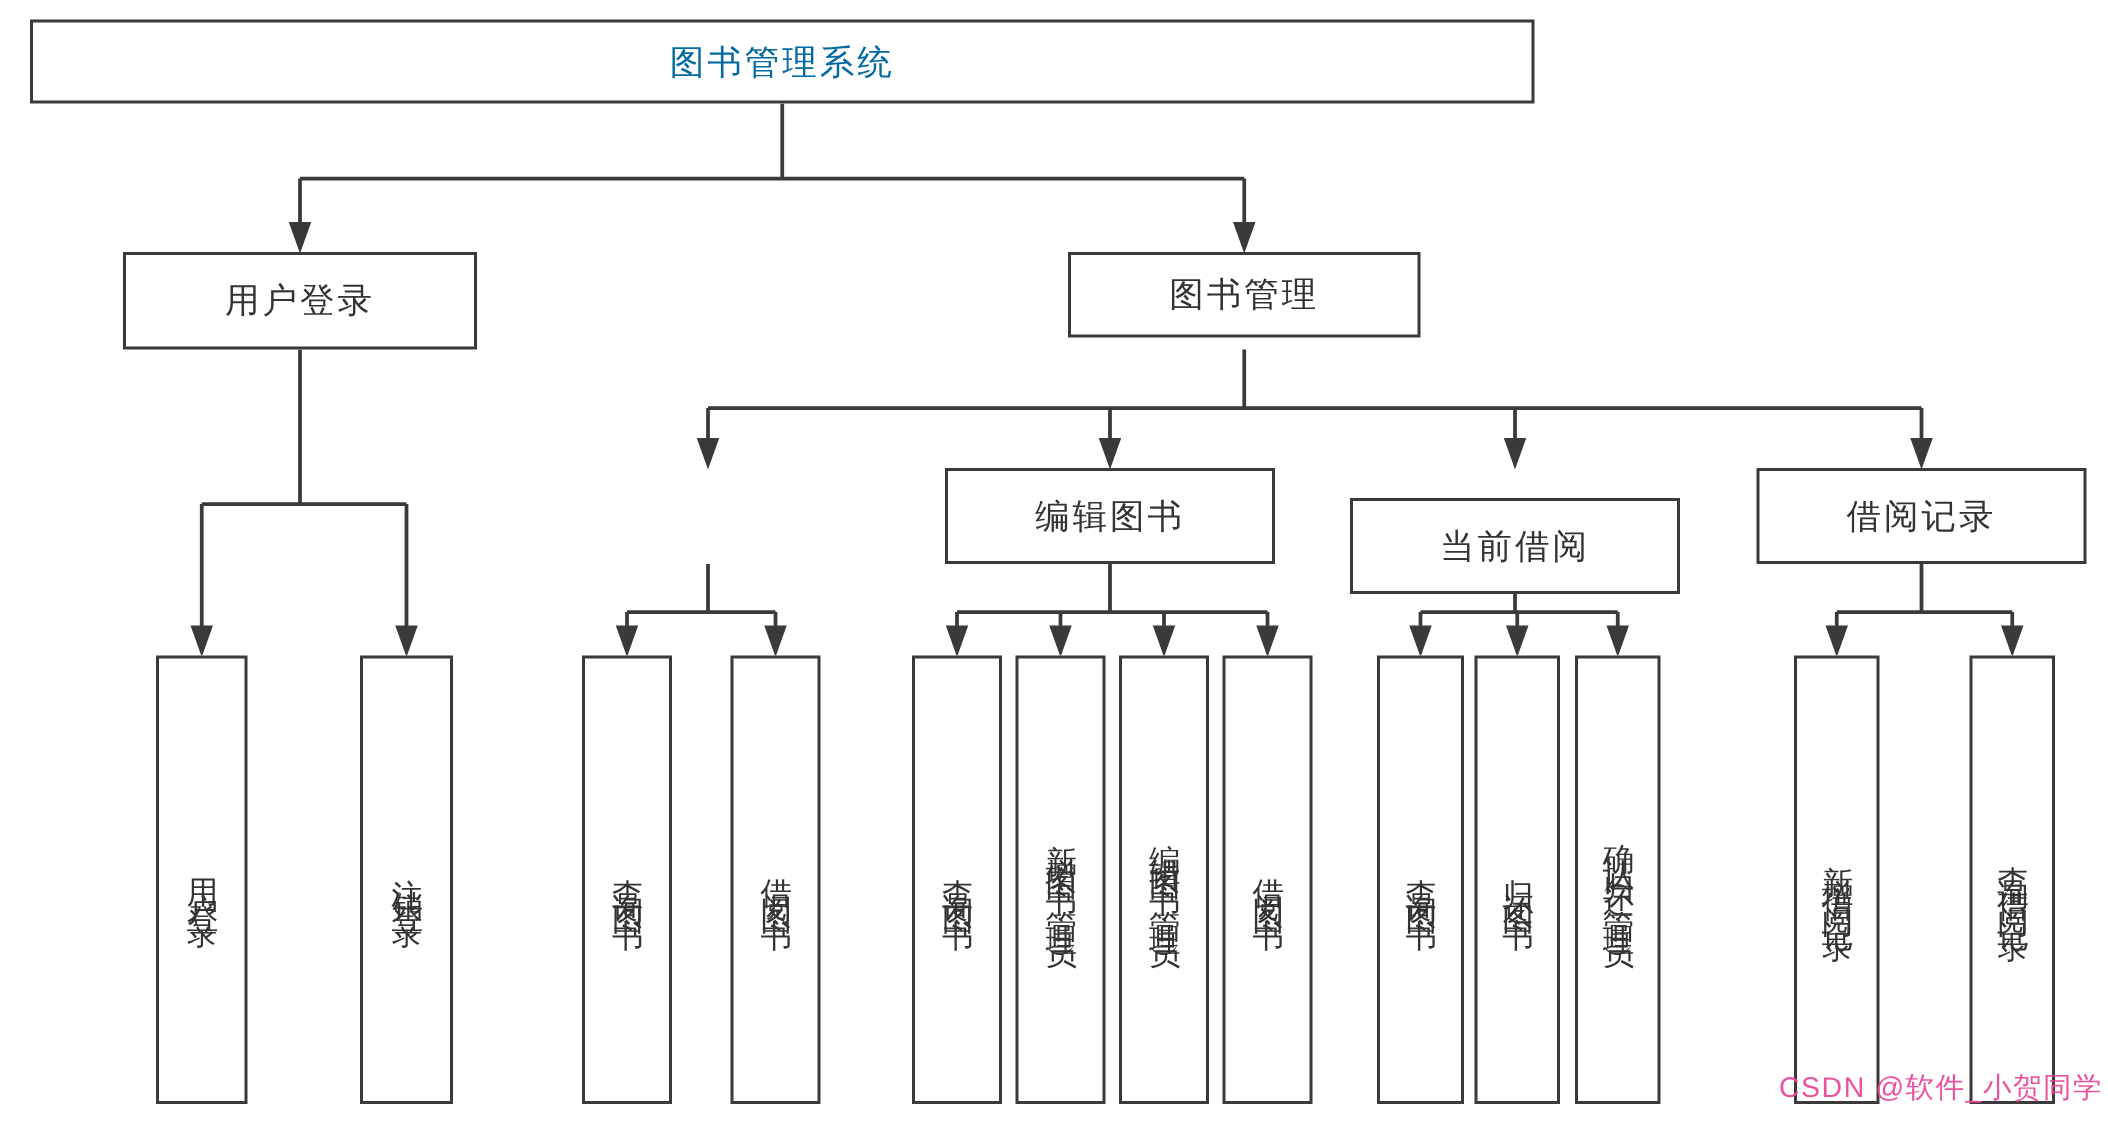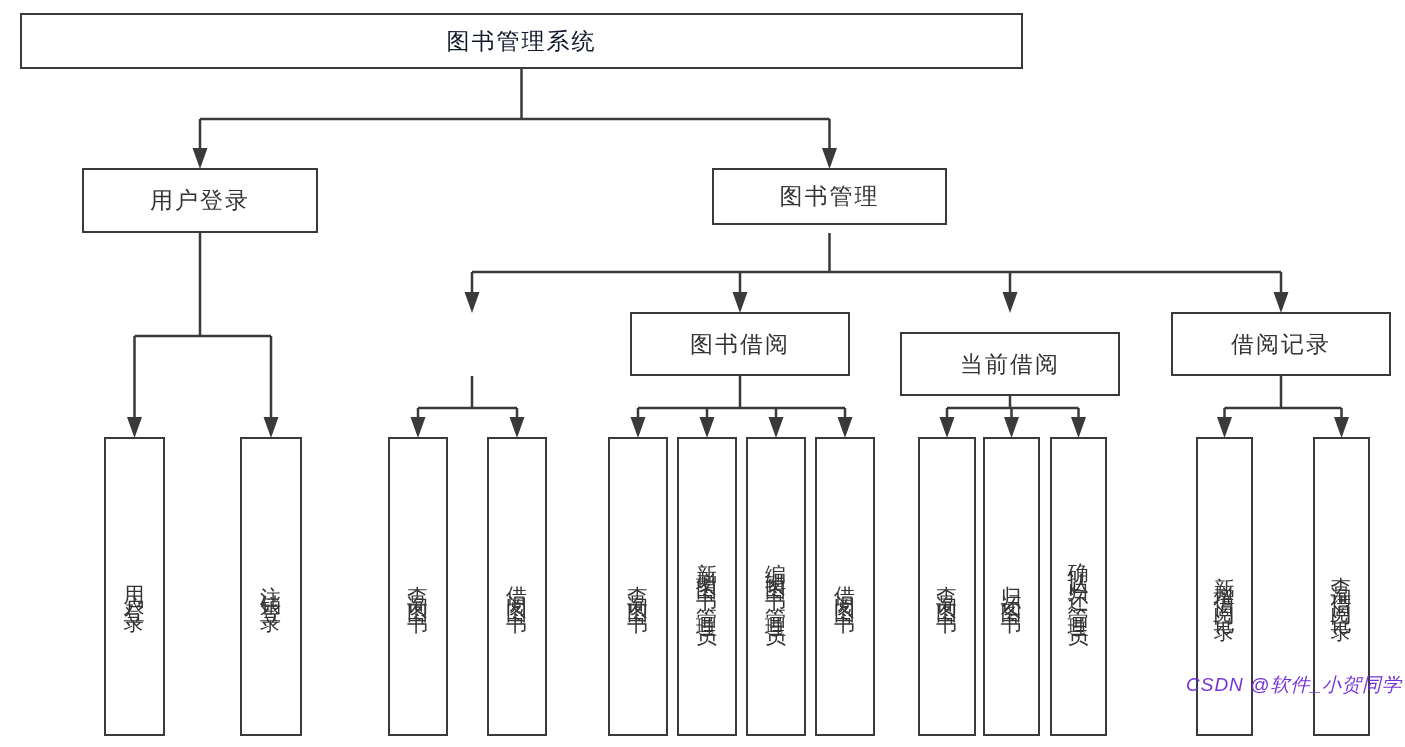--- a/index.html
+++ b/index.html
@@ -81,32 +81,32 @@
       <polygon points="768.5,417 783.5,417 776,438" fill="#3a3a3a"></polygon>
       <polygon points="837.5,417 852.5,417 845,438" fill="#3a3a3a"></polygon>
       <path d="M1010,376 V408 M947,408 H1078.5 M947,408 V423 M1011.5,408 V423 M1078.5,408 V423" fill="none" stroke="#3a3a3a" stroke-width="2.5"></path>
       <polygon points="939.5,417 954.5,417 947,438" fill="#3a3a3a"></polygon>
       <polygon points="1004,417 1019,417 1011.5,438" fill="#3a3a3a"></polygon>
       <polygon points="1071,417 1086,417 1078.5,438" fill="#3a3a3a"></polygon>
       <path d="M1281,376 V408 M1224.5,408 H1341.5 M1224.5,408 V423 M1341.5,408 V423" fill="none" stroke="#3a3a3a" stroke-width="2.5"></path>
       <polygon points="1217,417 1232,417 1224.5,438" fill="#3a3a3a"></polygon>
       <polygon points="1334,417 1349,417 1341.5,438" fill="#3a3a3a"></polygon>
     </svg>
-  <div class="watermark" style="left: 1186px; top: 672px; color: #6d28d9; font-style: italic;">CSDN @软件_小贺同学</div>
+  <div class="watermark" style="left: 1186px; top: 712px; color: #ec4899;">CSDN @软件_小贺同学</div>
 <div class="node horizontal" style="left: 20px; top: 13px; width: 1003px; height: 56px; border-color: rgb(58, 58, 58); background: rgb(255, 255, 255);">
-      <span class="node-label" style="color: #0f172a;">图书管理系统</span>
+      <span class="node-label" style="color: #0369a1;">图书管理系统</span>
     </div>
     <div class="node horizontal" style="left: 82px; top: 168px; width: 236px; height: 65px; border-color: rgb(58, 58, 58); background: rgb(255, 255, 255);">
       <span class="node-label" style="color: rgb(51, 51, 51);">用户登录</span>
     </div>
     <div class="node horizontal" style="left: 712px; top: 168px; width: 235px; height: 57px; border-color: rgb(58, 58, 58); background: rgb(255, 255, 255);">
       <span class="node-label" style="color: rgb(51, 51, 51);">图书管理</span>
     </div>
     <div class="node horizontal" style="left: 630px; top: 312px; width: 220px; height: 64px; border-color: rgb(58, 58, 58); background: rgb(255, 255, 255);">
-      <span class="node-label" style="color: rgb(51, 51, 51);">图书借阅</span>
+      <span class="node-label" style="color: rgb(51, 51, 51);">编辑图书</span>
     </div>
     <div class="node horizontal" style="left: 900px; top: 332px; width: 220px; height: 64px; border-color: rgb(58, 58, 58); background: rgb(255, 255, 255);">
       <span class="node-label" style="color: rgb(51, 51, 51);">当前借阅</span>
     </div>
     <div class="node horizontal" style="left: 1171px; top: 312px; width: 220px; height: 64px; border-color: rgb(58, 58, 58); background: rgb(255, 255, 255);">
       <span class="node-label" style="color: rgb(51, 51, 51);">借阅记录</span>
     </div>
     <div class="node vertical" style="left: 104px; top: 437px; width: 61px; height: 299px; border-color: rgb(58, 58, 58); background: rgb(255, 255, 255);">
       <span class="node-label" style="color: rgb(51, 51, 51);">用户登录</span>
     </div>

